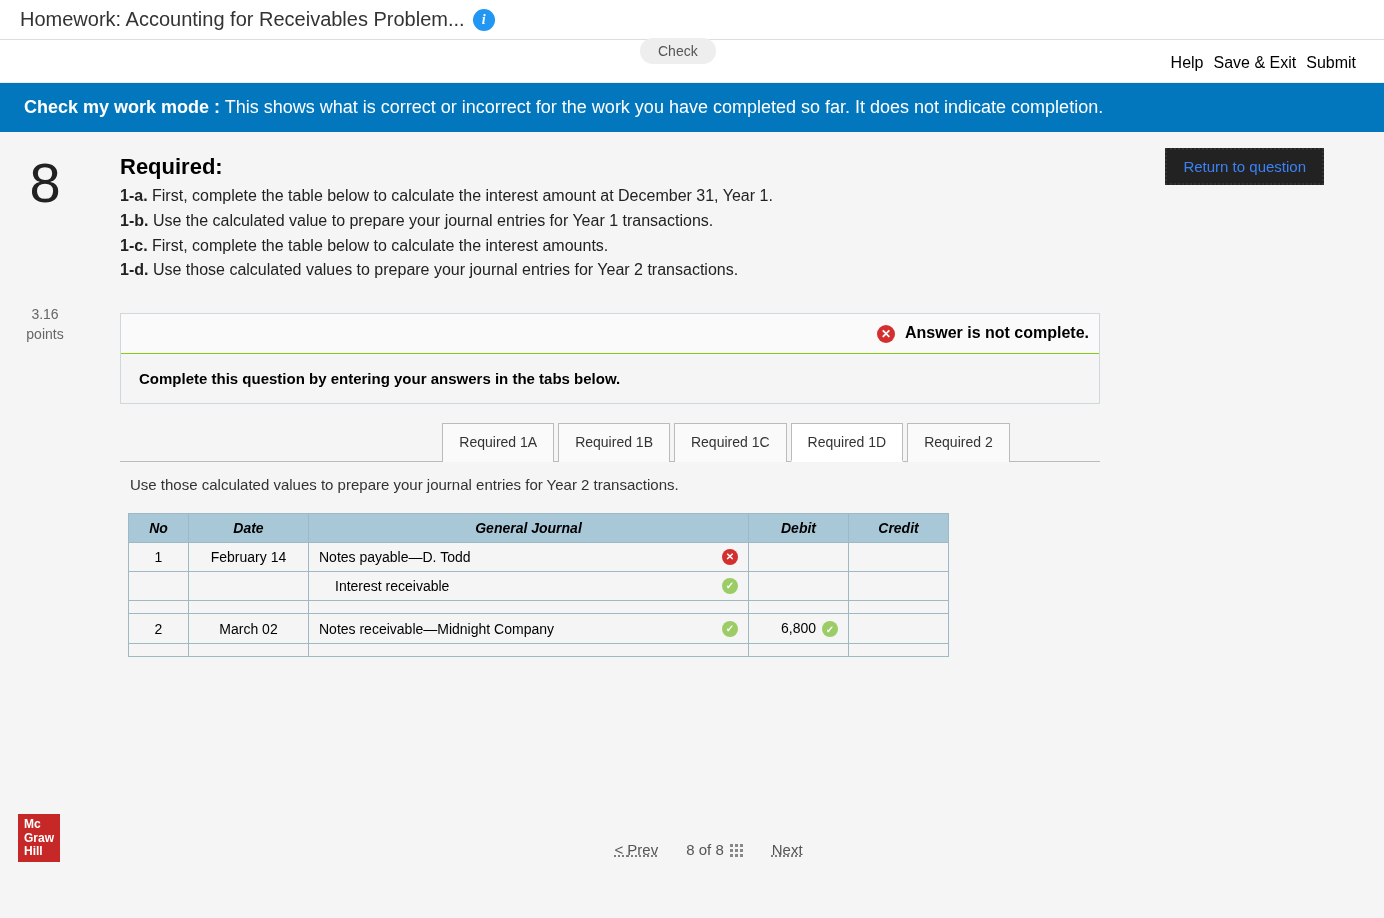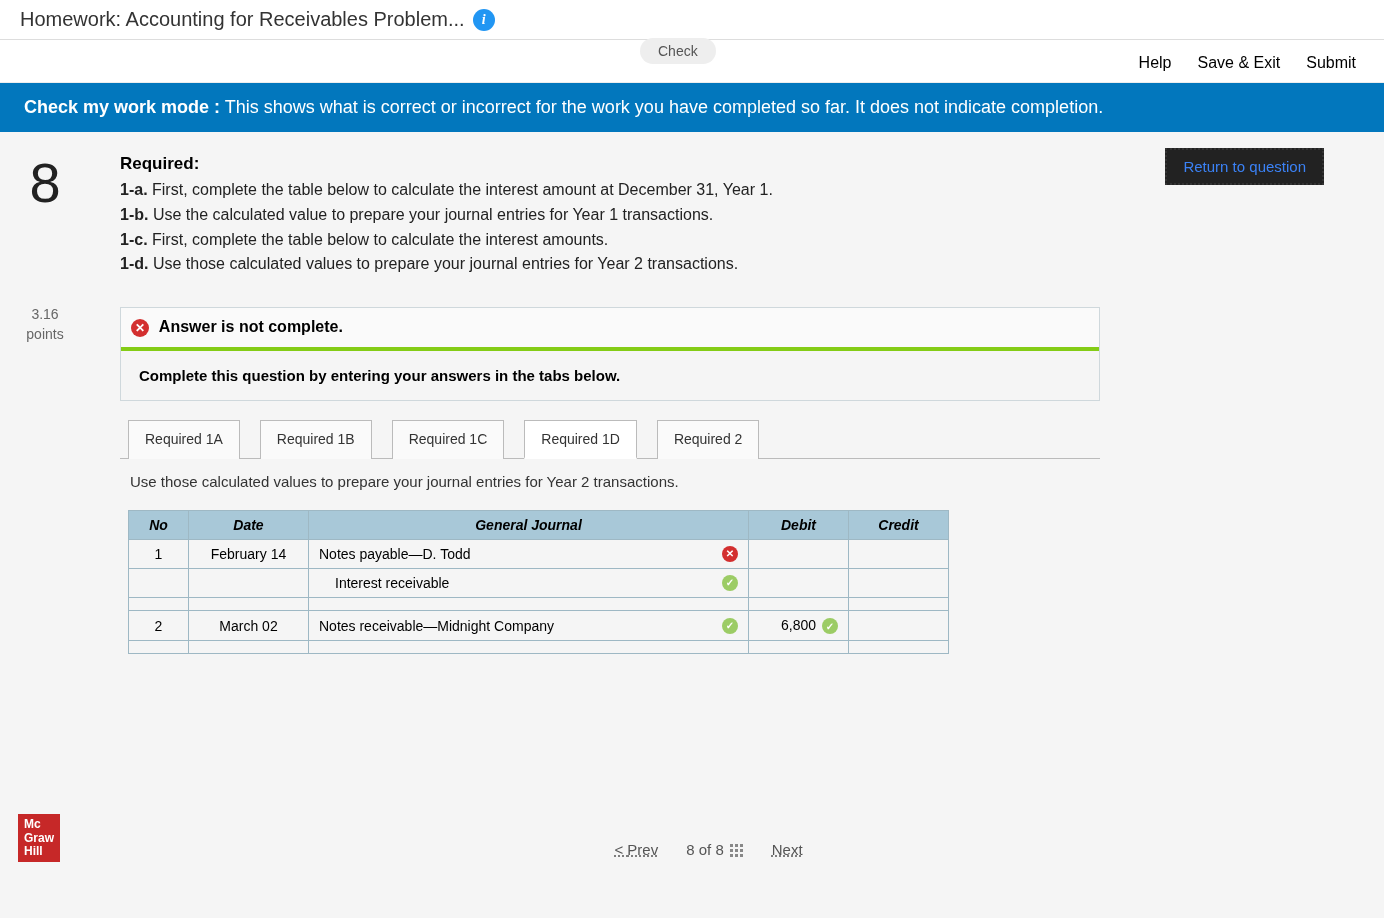--- a/index.html
+++ b/index.html
@@ -42,21 +42,21 @@
     background: #eee;
     border-radius: 14px;
     padding: 5px 18px;
     font-size: 14px;
     color: #555;
   }
   .action-bar {
     background: #fff;
     display: flex;
     justify-content: flex-end;
-    gap: 26px;
+    gap: 10px;
     padding: 14px 28px 10px;
     font-size: 16px;
     border-bottom: 1px solid #eee;
   }
   .action-bar span { cursor: pointer; }
   .blue-banner {
     background: #0277bd;
     color: #ffffff;
     padding: 14px 24px;
     font-size: 18px;
@@ -91,34 +91,34 @@
     position: absolute;
     right: 60px;
     top: 4px;
     border: 2px dotted #333;
     background: #222;
     color: #3b82f6;
     padding: 8px 16px;
     font-size: 15px;
     cursor: pointer;
   }
-  .req-title { font-weight: bold; font-size: 17px; margin-bottom: 4px; }
+  .req-title { font-weight: bold; font-size: 22px; margin-bottom: 4px; }
   .req-list { font-size: 16px; line-height: 1.55; color: #222; max-width: 1040px; }
   .req-list b { font-weight: bold; }
   .answer-box {
     margin-top: 30px;
     border: 1px solid #cfd8dc;
     max-width: 980px;
   }
   .answer-status {
-    text-align: left;
+    text-align: right;
     padding: 10px;
     font-weight: bold;
     font-size: 16px;
-    border-bottom: 4px solid #84cc16;
+    border-bottom: 1px solid #84cc16;
     background: #fafafa;
   }
   .x-circle {
     display: inline-flex;
     width: 18px; height: 18px;
     border-radius: 50%;
     background: #d32f2f;
     color: #fff;
     align-items: center;
     justify-content: center;
@@ -128,22 +128,23 @@
     vertical-align: middle;
   }
   .complete-hint {
     padding: 16px 18px;
     font-weight: bold;
     font-size: 15px;
     background: #f5f5f5;
   }
   .tabs {
     display: flex;
-    gap: 20px;
+    gap: 4px;
     margin: 18px 0 0 8px;
+    justify-content: center;
   }
   .tab {
     border: 1px solid #bbb;
     border-bottom: none;
     padding: 10px 16px;
     font-size: 14px;
     background: #fff;
     cursor: pointer;
     position: relative;
     top: 1px;

